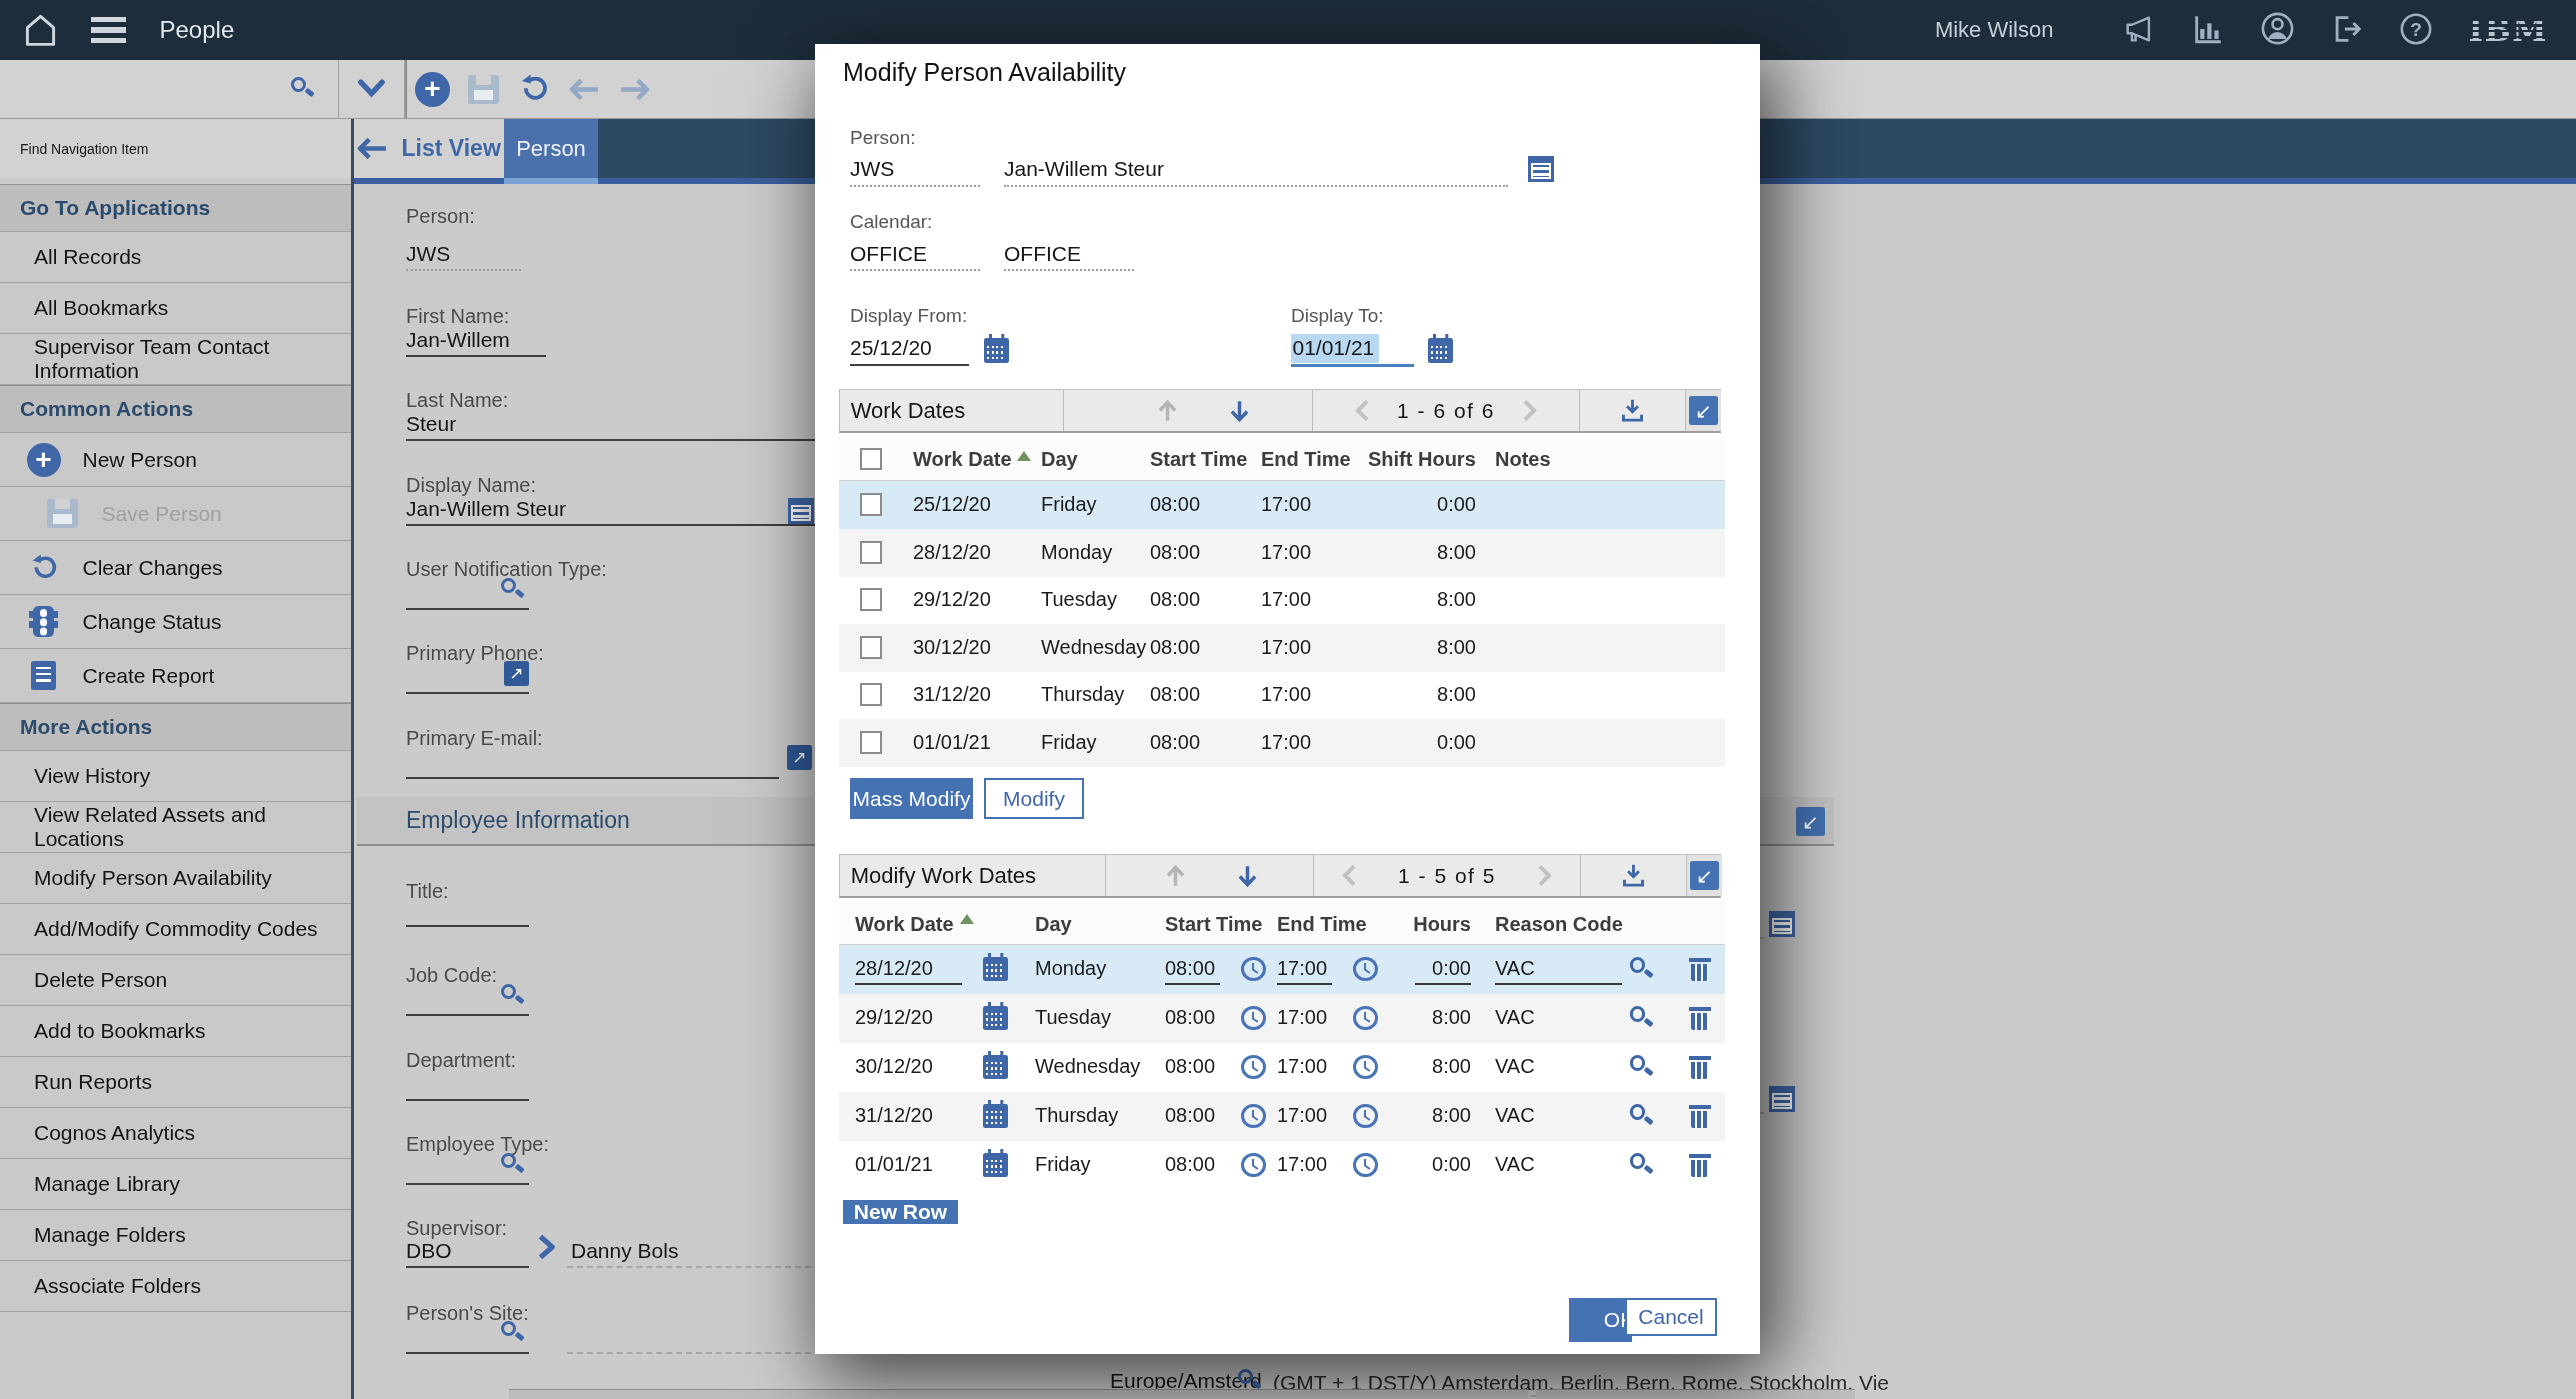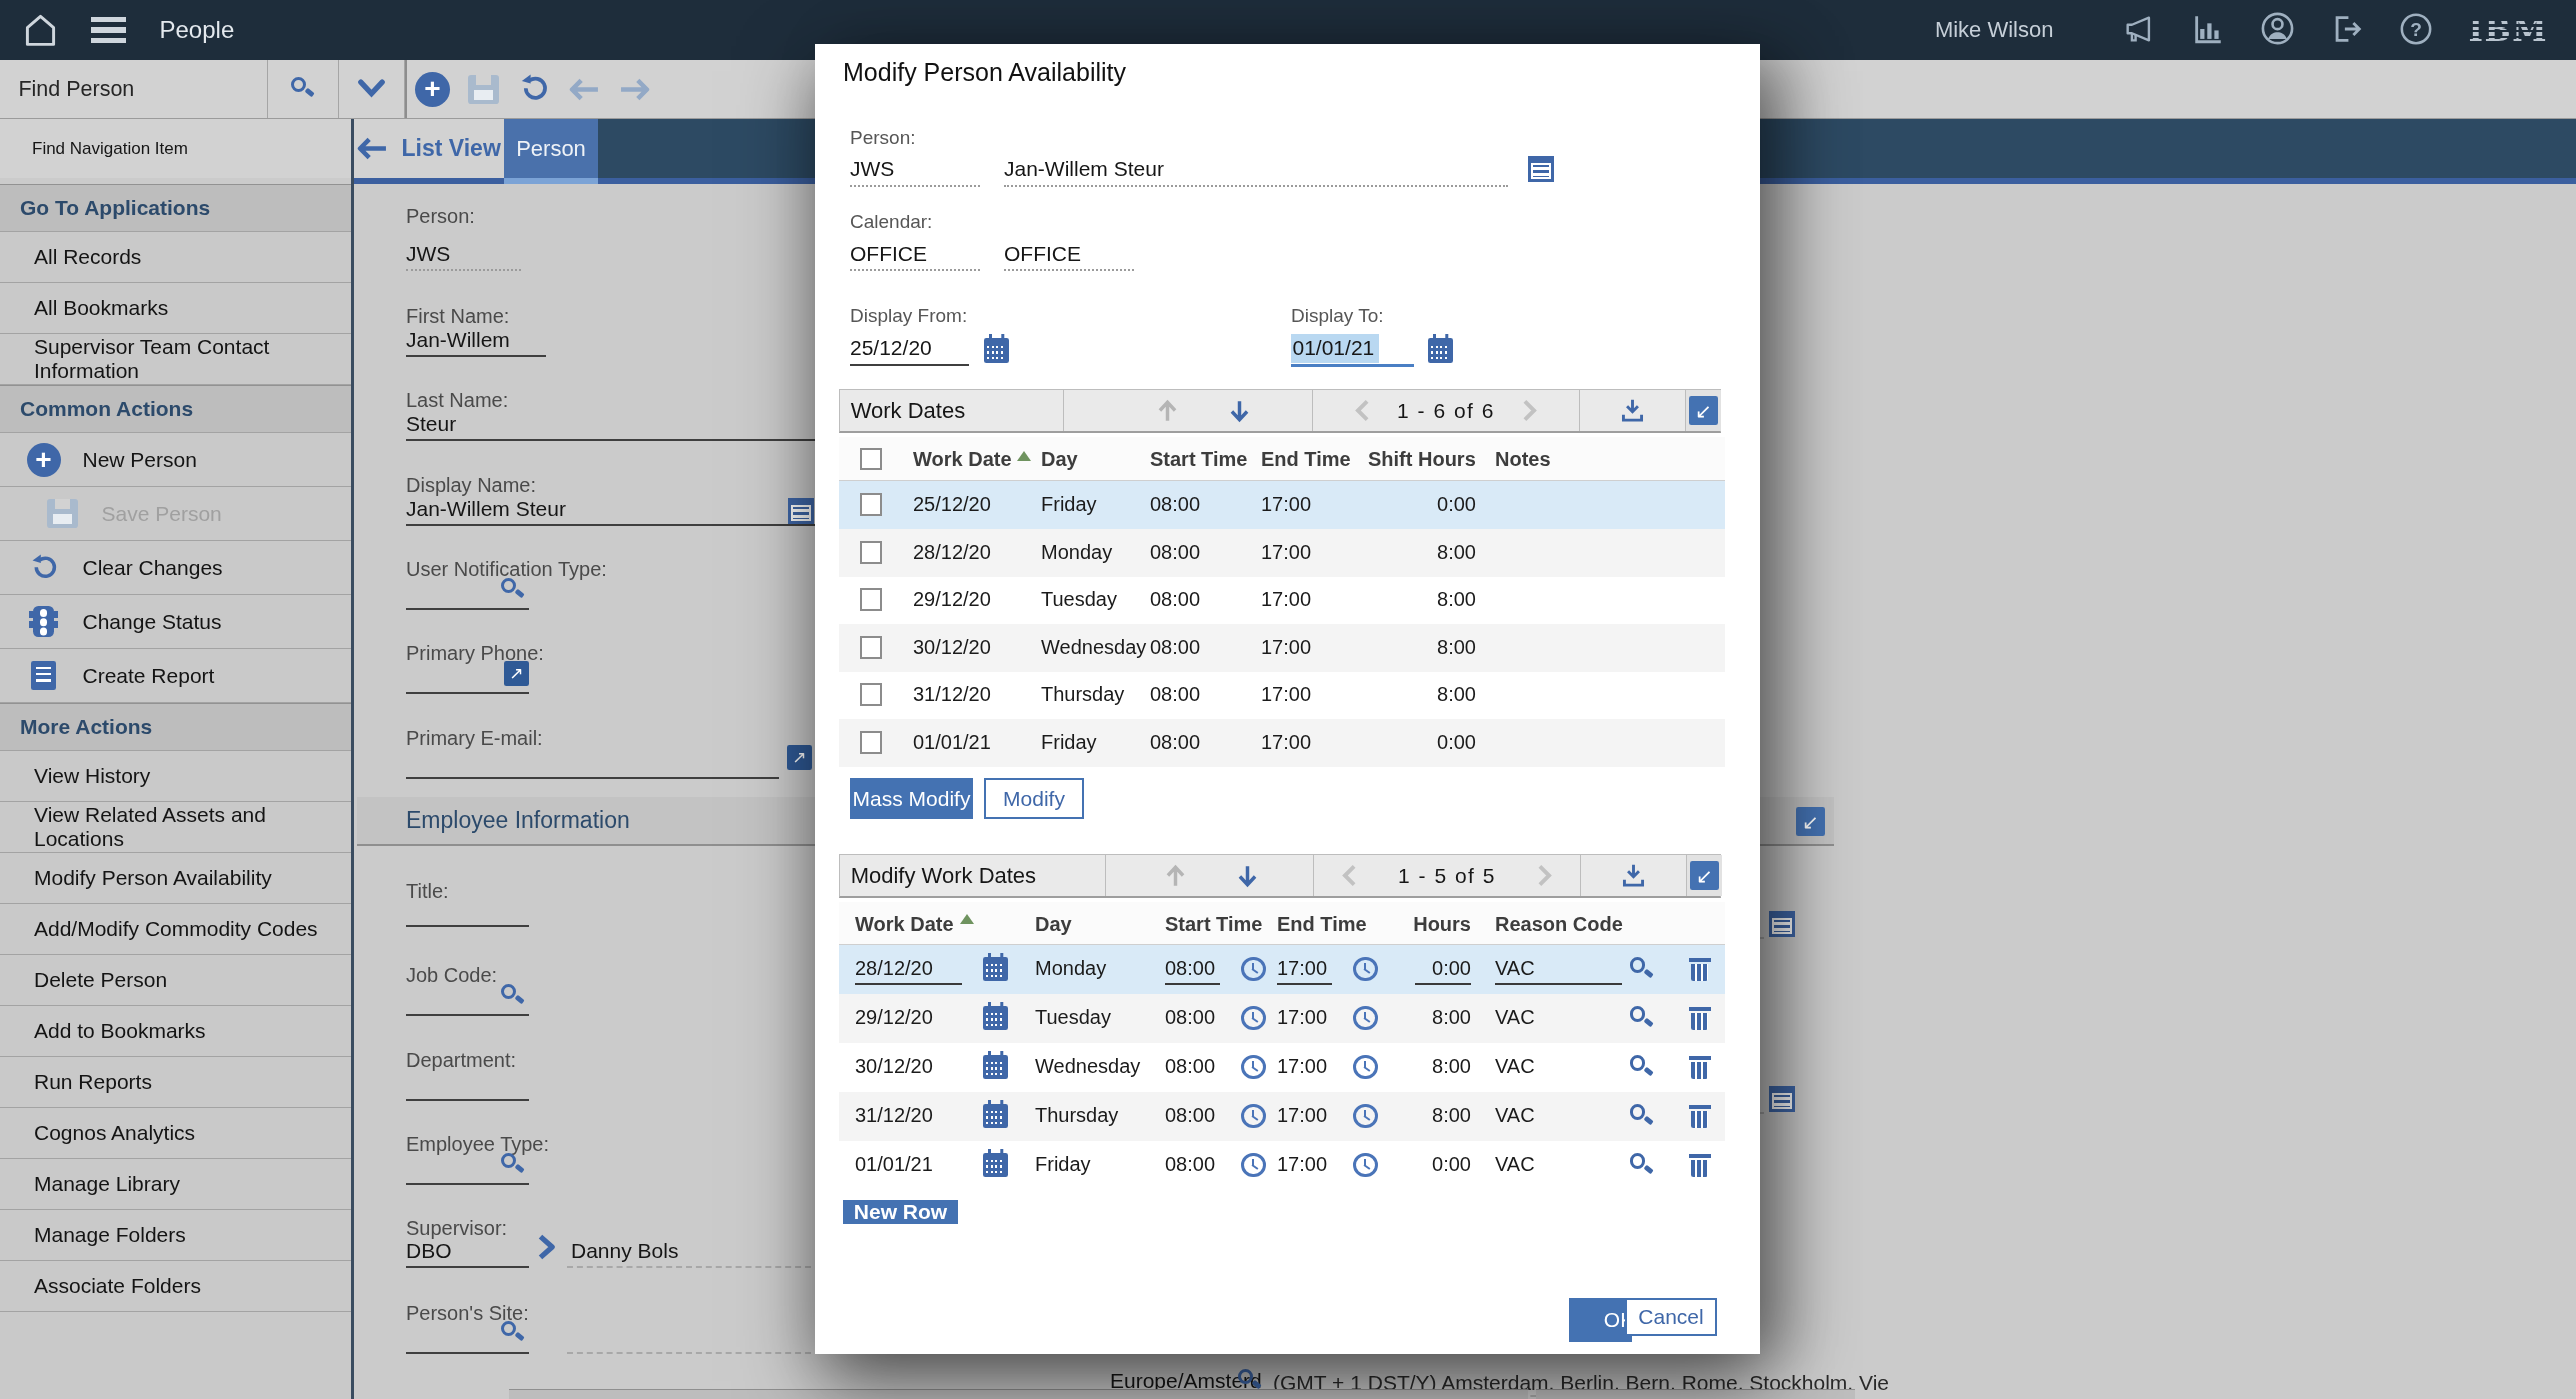--- a/index.html
+++ b/index.html
@@ -25,21 +25,21 @@
   .searchbox{position:absolute;left:0;top:0;width:268px;height:58px;border-right:0.8px solid #a5a5a5;
     display:flex;align-items:center;padding-left:18.4px;box-sizing:border-box;font-size:21.5px;color:#262626;}
   .tseg{position:absolute;top:0;height:58px;display:flex;align-items:center;justify-content:center;
     border-right:0.8px solid #a5a5a5;box-sizing:border-box;}
   .tdivider{position:absolute;left:405px;top:0;width:2.3px;height:58px;background:#8d8d8d;}
   .tico{position:absolute;top:0;height:58px;display:flex;align-items:center;justify-content:center;width:43px;cursor:pointer;}
 
   
   .tabband{position:absolute;top:119px;left:0;width:2576px;height:59px;background:#2d4a63;}
   .navsearch{position:absolute;top:119px;left:0;width:351px;height:59px;background:#d2d2d2;
-    display:flex;align-items:center;padding-left:32px;box-sizing:border-box;font-size:17px;font-weight:500;color:#161616;}
+    display:flex;align-items:center;padding-left:20px;box-sizing:border-box;font-size:14px;font-weight:500;color:#161616;}
   .side-divider{position:absolute;left:351px;top:119px;width:3.1px;height:1281px;background:#3a4c60;z-index:3;}
   .listview-tab{position:absolute;left:354px;top:119px;width:150px;height:59px;background:#d2d2d2;
     display:flex;align-items:center;justify-content:center;gap:12.3px;color:#3f67a8;font-weight:bold;font-size:23px;cursor:pointer;}
   .person-tab{position:absolute;left:504px;top:119px;width:94px;height:59px;background:#4a71ab;
     color:#eef2f7;font-size:22px;display:flex;align-items:center;justify-content:center;cursor:pointer;}
   .tab-strip{position:absolute;left:354px;top:178px;width:2222px;height:6.1px;background:#3b5f9f;}
   .tab-strip-active{position:absolute;left:504px;top:178px;width:94px;height:6.1px;background:#7ba3d6;}
 
   
   .sidebar{position:absolute;left:0;top:184px;width:351px;height:1216px;background:#c9c9c9;
@@ -182,21 +182,20 @@
         <svg width="34" height="34" viewBox="0 0 24 24">
             <circle cx="12" cy="12" r="10" fill="none" stroke="#9fb0c0" stroke-width="1.8"></circle>
             <text x="12" y="17" font-size="13.5" text-anchor="middle" fill="#9fb0c0" font-family="Liberation Sans,sans-serif" font-weight="bold">?</text>
           </svg>
       </span>
       <span class="ibm">IBM</span>
     </div>
   </div>
 
   <div class="toolbar">
-    <div class="searchbox">Find Person</div>
     <div class="tseg" style="left:268px;width:71px;">
         <span class="icon-mag"></span>
       </div>
     <div class="tseg" style="left:339px;width:66px;">
       <svg width="29" height="20" viewBox="0 0 38 26">
           <path d="M5 4 L19 19 L33 4" stroke="#3f67a8" stroke-width="7" fill="none" stroke-linecap="round"></path>
         </svg>
     </div>
     <div class="tdivider"></div>
     <div class="tico" style="left:411px;">

